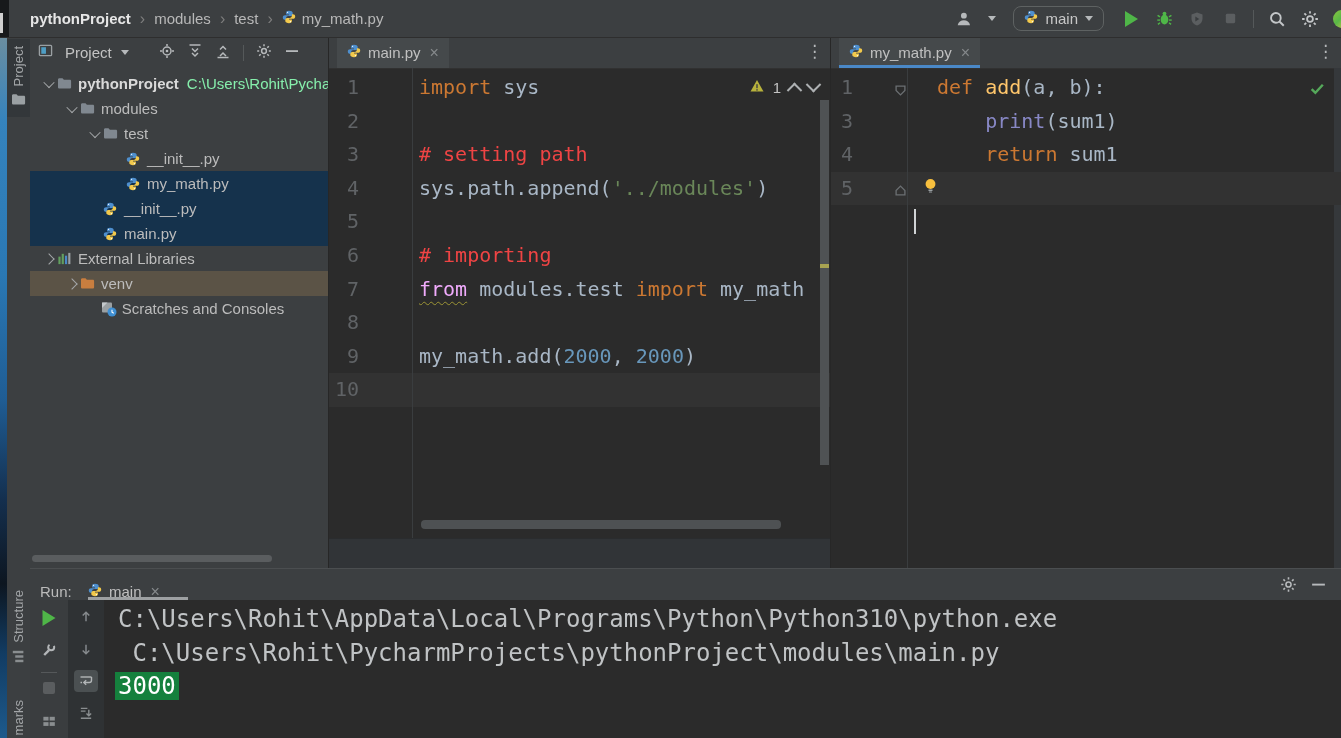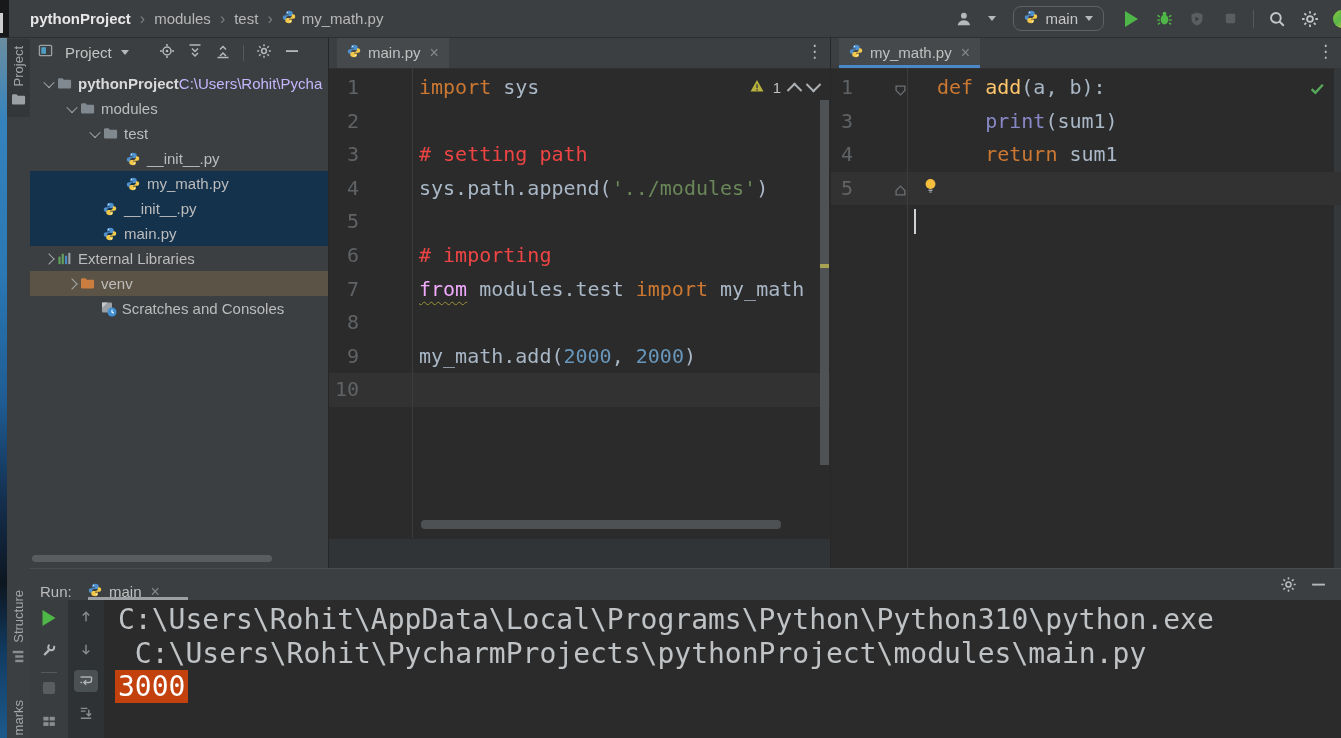--- a/index.html
+++ b/index.html
@@ -46,21 +46,21 @@
   .tree-row{height:25px;display:flex;align-items:center;white-space:nowrap;overflow:hidden;
             font-size:15px;color:#bcbcbc;cursor:default;}
   .tree-row.selected{background:#15324c;}
   .tree-row.hover{background:#5b5346;}
   .chev-slot{width:17px;display:inline-flex;justify-content:center;flex:none;}
   .tchev{width:7px;height:7px;border-right:1.6px solid #a4a7a9;border-bottom:1.6px solid #a4a7a9;display:inline-block;}
   .tchev.down{transform:rotate(45deg) translate(-1px,-1px);}
   .tchev.right{transform:rotate(-45deg);}
   .tree-icon{width:21px;display:inline-flex;justify-content:flex-start;flex:none;}
   .tree-label.bold{font-weight:bold;color:#d9d9d9;}
-  .tree-sub{color:#c4b5fd;}
+  .tree-sub{color:#86efac;margin-left:8px;}
   .pp-hscroll{position:absolute;left:2px;bottom:6px;width:240px;height:7px;background:#5a5d5f;border-radius:4px;}
 
   
   .editor{position:absolute;top:37px;height:531px;background:#2b2b2b;}
   .editor-left{left:328px;width:502px;border-left:1px solid #272727;}
   .editor-right{left:830px;width:511px;border-left:1px solid #272727;}
   .tabbar{position:relative;height:31px;background:#3c3f41;border-bottom:1px solid #313131;
           display:flex;align-items:center;}
   .tab{position:relative;height:31px;display:flex;align-items:center;gap:7px;padding:0 10px;
        margin-left:8px;background:#45494b;color:#c0c0c0;font-size:15px;cursor:default;}
@@ -117,23 +117,23 @@
   .run-hdr-min{position:absolute;right:14px;top:7px;}
   .run-body{position:absolute;top:31px;left:0;right:0;bottom:0;background:#2b2b2b;}
   .rcol1{position:absolute;left:0;top:0;bottom:0;width:38px;background:#3a3d3f;}
   .rcol2{position:absolute;left:38px;top:0;bottom:0;width:36px;background:#2f3234;}
   .ric{position:absolute;left:50%;transform:translateX(-50%);}
   .rdivider{width:16px;height:1px;background:#55585a;}
   .stop-sq{width:12px;height:12px;background:#5a5d5f;border-radius:2px;}
   .wrap-tile{width:24px;height:22px;background:#4b5052;border-radius:4px;display:flex;
              align-items:center;justify-content:center;}
   .console{position:absolute;left:74px;top:0;right:0;bottom:0;padding-top:3px;}
-  .console-line{height:33.5px;line-height:33.5px;font-size:28px;color:#c0c3c5;padding-left:14px;
+  .console-line{height:33.5px;line-height:33.5px;font-size:24px;color:#c0c3c5;padding-left:14px;
                 white-space:pre;font-family:"DejaVu Sans Mono",monospace;}
-  .console-sel{background:#c2410c;color:#ffffff;padding:0 3px;margin-left:-3px;}
+  .console-sel{background:#15803d;color:#ffffff;padding:0 3px;margin-left:-3px;}
   .play-tri{width:0;height:0;border-top:8px solid transparent;border-bottom:8px solid transparent;
             border-left:13px solid #4fb648;display:inline-block;}
 </style>
 </head>
 <body>
 
 <div class="app">
 
   <header class="topbar">
     <div class="win-sliver"></div>

